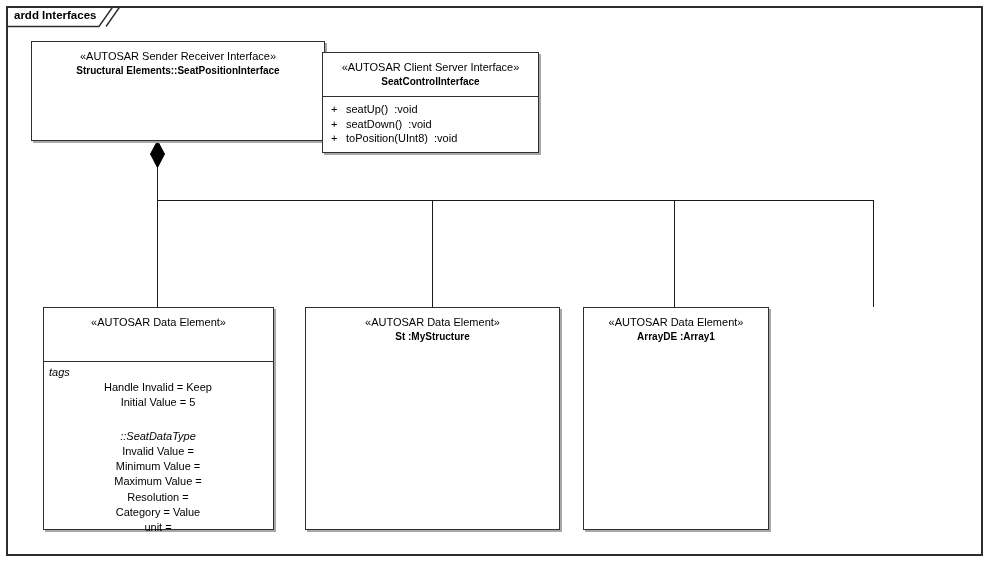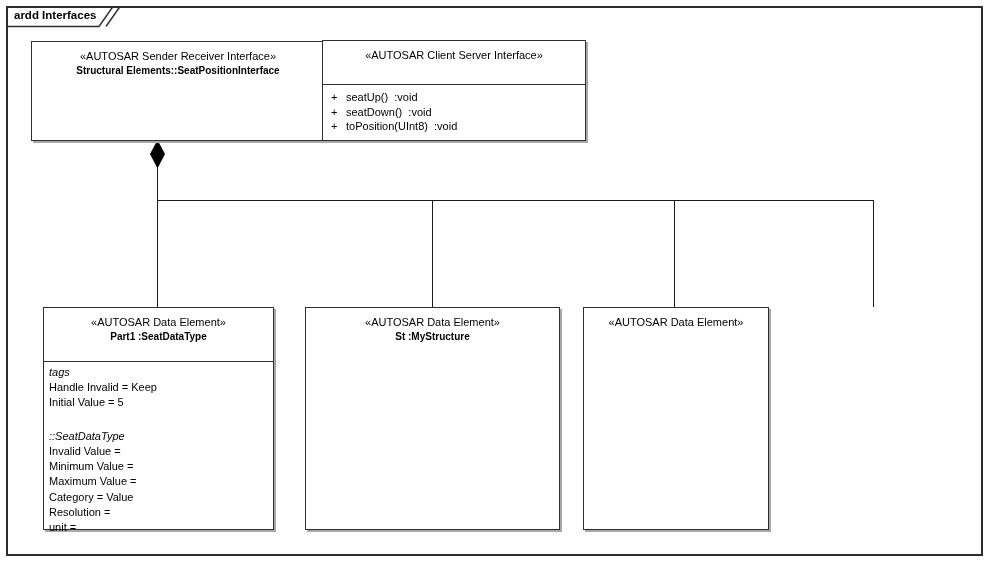--- a/index.html
+++ b/index.html
@@ -29,33 +29,33 @@
   .diamond{ fill:#000; stroke:#000; }
   .node{
     position:absolute; z-index:2; background:#fff; box-sizing:border-box;
     border:1.5px solid var(--node-border);
     box-shadow:2px 2px 0 0 var(--node-shadow);
   }
   .node-header{ text-align:center; padding-top:7px; }
   .stereo{ font-size:11px; line-height:14px; white-space:nowrap; }
   .node-name{ font-size:10px; font-weight:bold; line-height:16px; white-space:nowrap; }
   #node-sr{ left:31px; top:41px; width:294px; height:100px; }
-  #node-cs{ left:322px; top:40px; width:264px; height:101px; }
+  #node-cs{ left:322px; top:52px; width:217px; height:101px; }
   #node-cs .node-header{ height:36px; }
   .ops{ border-top:1.5px solid var(--node-border); padding:5px 0 0 8px; }
   .op{ font-size:11px; line-height:14.5px; white-space:pre; }
   .op .vis{ display:inline-block; width:15px; }
   #node-part1{ left:43px; top:307px; width:231px; height:223px; }
   #node-part1 .node-header{ height:46px; }
   .tags-compartment{
     border-top:1.5px solid var(--node-border);
     padding:3px 6px 0 5px; font-size:11px;
   }
   .tags-title{ text-align:left; font-style:italic; line-height:15px; }
-  .tag-line{ line-height:15.3px; white-space:nowrap; }
+  .tag-line{ line-height:15.3px; white-space:nowrap;text-align:center; }
   .type-header{ font-style:italic; margin-top:18px; }
   #node-st{ left:305px; top:307px; width:255px; height:223px; }
   #node-arrayde{ left:583px; top:307px; width:186px; height:223px; }
   #node-cm{ left:793px; top:307px; width:168px; height:223px; }
 </style>
 </head>
 <body>
 
 <div class="canvas">
 
@@ -79,54 +79,55 @@
   <div class="node" id="node-sr">
     <div class="node-header">
       <div class="stereo">«AUTOSAR Sender Receiver Interface»</div>
       <div class="node-name">Structural Elements::SeatPositionInterface</div>
     </div>
   </div>
 
   <div class="node" id="node-cs">
     <div class="node-header">
       <div class="stereo">«AUTOSAR Client Server Interface»</div>
+      <div class="node-name">SeatControlInterface</div>
     </div>
     <div class="ops">
       <div class="op"><span class="vis">+</span><span class="op-sig">seatUp()  :void</span></div>
       <div class="op"><span class="vis">+</span><span class="op-sig">seatDown()  :void</span></div>
       <div class="op"><span class="vis">+</span><span class="op-sig">toPosition(UInt8)  :void</span></div>
     </div>
   </div>
 
   <div class="node" id="node-part1">
     <div class="node-header">
       <div class="stereo">«AUTOSAR Data Element»</div>
-      <div class="node-name">Part1 :SeatDataType</div>
     </div>
     <div class="tags-compartment">
       <div class="tags-title">tags</div>
       <div class="tag-line">Handle Invalid = Keep</div>
       <div class="tag-line">Initial Value = 5</div>
       <div class="tag-line type-header">::SeatDataType</div>
       <div class="tag-line">Invalid Value =</div>
       <div class="tag-line">Minimum Value =</div>
       <div class="tag-line">Maximum Value =</div>
+      <div class="tag-line">Resolution =</div>
       <div class="tag-line">Category = Value</div>
-      <div class="tag-line">Resolution =</div>
       <div class="tag-line">unit =</div>
     </div>
   </div>
 
   <div class="node" id="node-st">
     <div class="node-header">
       <div class="stereo">«AUTOSAR Data Element»</div>
       <div class="node-name">St :MyStructure</div>
     </div>
   </div>
 
   <div class="node" id="node-arrayde">
     <div class="node-header">
       <div class="stereo">«AUTOSAR Data Element»</div>
+      <div class="node-name">ArrayDE :Array1</div>
     </div>
   </div>
 
 
 </div>
 
 </body></html>

